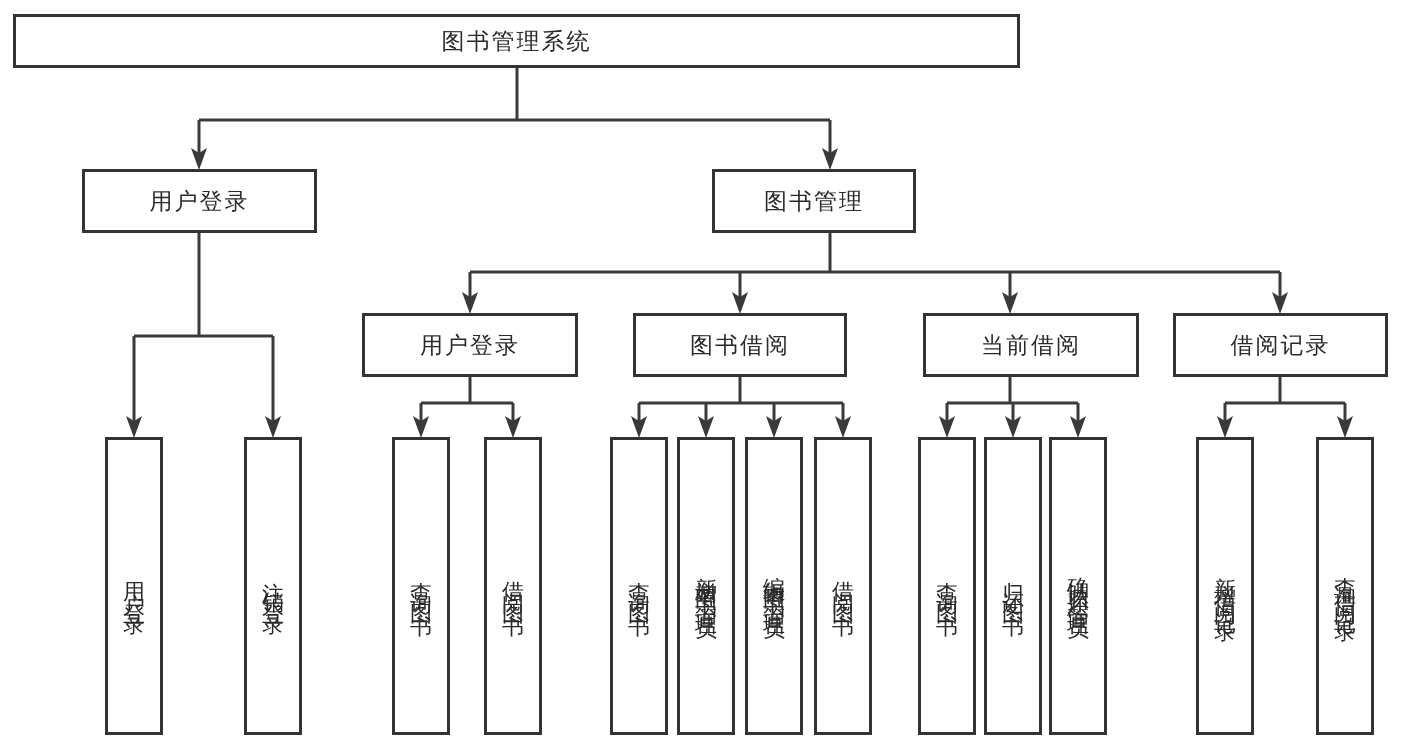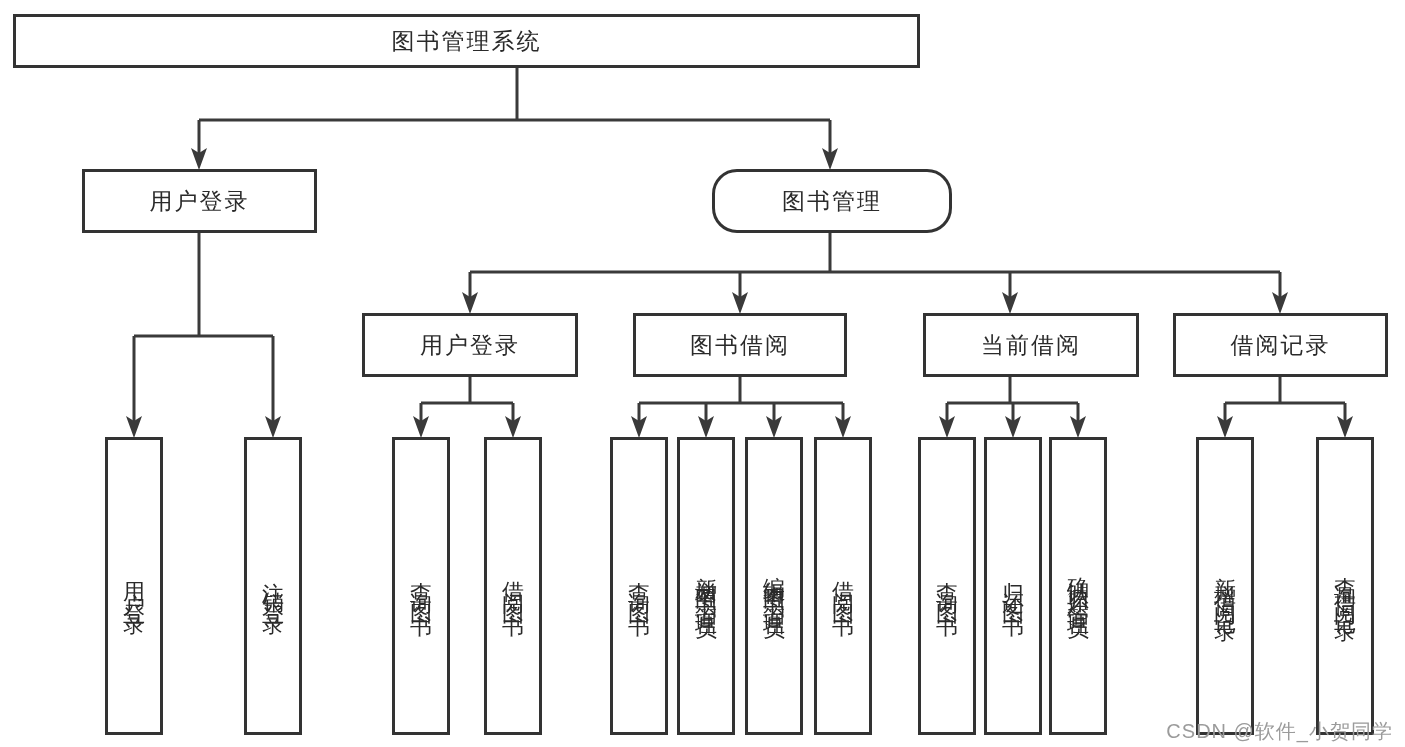--- a/index.html
+++ b/index.html
@@ -78,24 +78,24 @@
       <polygon points="774,438 766,416 774,421 782,416"></polygon>
       <polygon points="843,438 835,416 843,421 851,416"></polygon>
       <polygon points="947,438 939,416 947,421 955,416"></polygon>
       <polygon points="1013,438 1005,416 1013,421 1021,416"></polygon>
       <polygon points="1078,438 1070,416 1078,421 1086,416"></polygon>
       <polygon points="1225,438 1217,416 1225,421 1233,416"></polygon>
       <polygon points="1345,438 1337,416 1345,421 1353,416"></polygon>
     </g>
   </svg>
 
-  <div class="node hbox" style="left:13px;top:14px;width:907px;height:54px;">图书管理系统</div>
+  <div class="node hbox" style="left:13px;top:14px;width:1007px;height:54px;">图书管理系统</div>
 
   <div class="node hbox" style="left:82px;top:169px;width:235px;height:64px;">用户登录</div>
-  <div class="node hbox" style="left:712px;top:169px;width:240px;height:64px;border-radius:25px;">图书管理</div>
+  <div class="node hbox" style="left:712px;top:169px;width:204px;height:64px;">图书管理</div>
 
   <div class="node hbox" style="left:362px;top:313px;width:216px;height:64px;">用户登录</div>
   <div class="node hbox" style="left:633px;top:313px;width:214px;height:64px;text-align:center;">图书借阅</div>
   <div class="node hbox" style="left:902px;top:313px;width:216px;height:64px;margin-left:21px;">当前借阅</div>
   <div class="node hbox" style="left:1173px;top:313px;width:215px;height:64px;">借阅记录</div>
 
   <div class="node vbox ls4" style="left:105px;top:437px;width:58px;height:298px;">用户登录</div>
   <div class="node vbox ls4" style="left:244px;top:437px;width:58px;height:298px;">注销登录</div>
 
   <div class="node vbox ls4" style="left:392px;top:437px;width:58px;height:298px;">查询图书</div>
@@ -106,14 +106,13 @@
   <div class="node vbox ls9" style="left:745px;top:437px;width:58px;height:298px;">编辑图书（管理员）</div>
   <div class="node vbox ls4" style="left:814px;top:437px;width:58px;height:298px;">借阅图书</div>
 
   <div class="node vbox ls4" style="left:918px;top:437px;width:58px;height:298px;">查询图书</div>
   <div class="node vbox ls4" style="left:984px;top:437px;width:58px;height:298px;">归还图书</div>
   <div class="node vbox ls9" style="left:1049px;top:437px;width:58px;height:298px;">确认归还（管理员）</div>
 
   <div class="node vbox ls6" style="left:1196px;top:437px;width:58px;height:298px;">新增借阅记录</div>
   <div class="node vbox ls6" style="left:1316px;top:437px;width:58px;height:298px;">查询借阅记录</div>
 
-  <div class="watermark">CSDN @软件_小贺同学</div>
 </div>
 
 </body></html>

